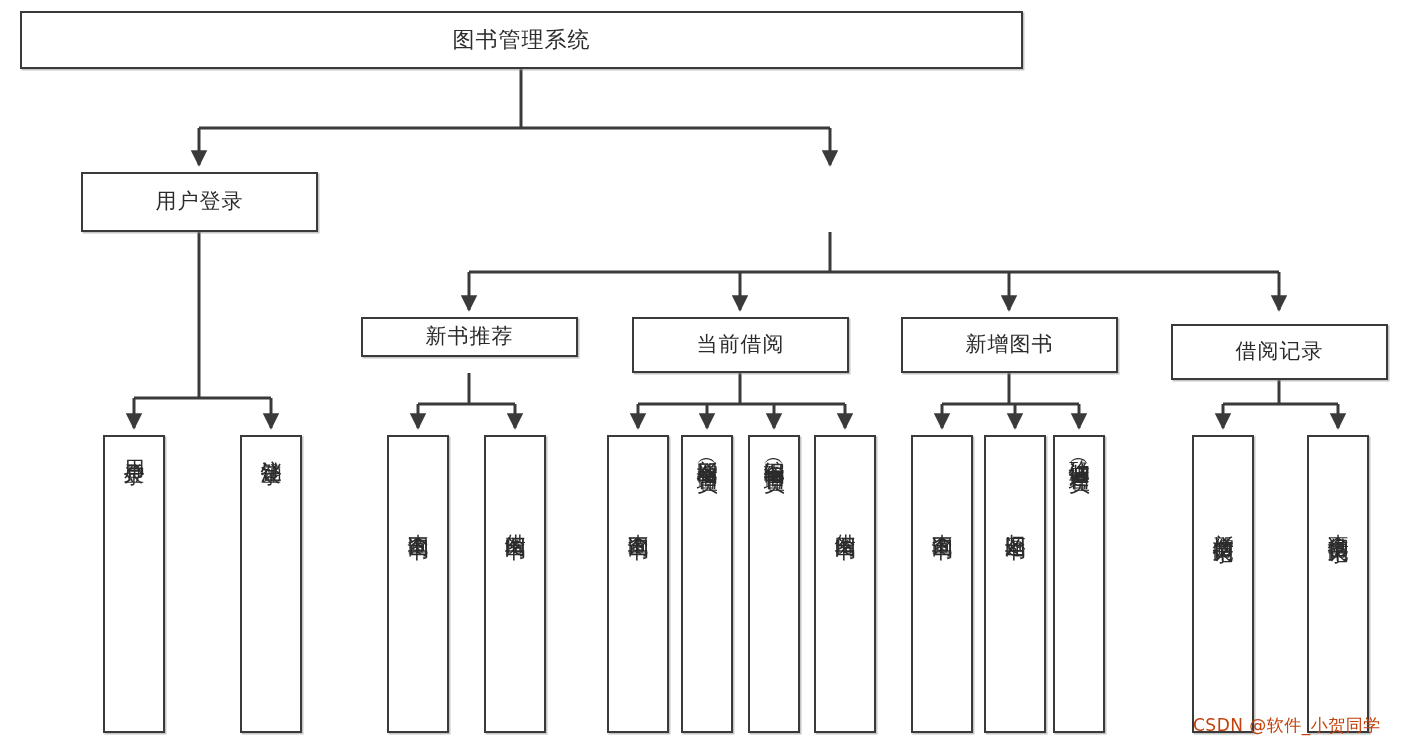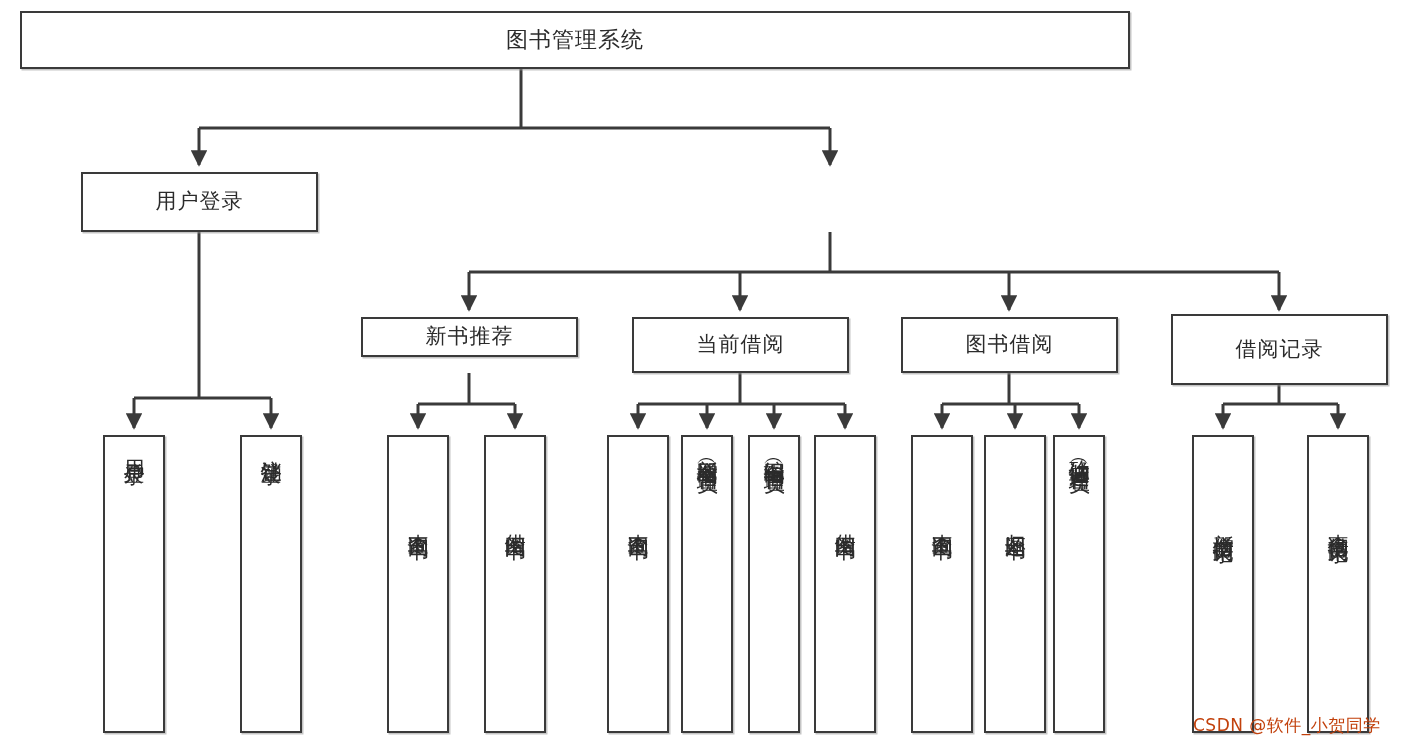--- a/index.html
+++ b/index.html
@@ -107,38 +107,38 @@
       <path d="M 1015 404 L 1015 428" marker-end="url(#arrow)"></path>
       <path d="M 1079 404 L 1079 428" marker-end="url(#arrow)"></path>
 
       <path d="M 1279 373 L 1279 404"></path>
       <path d="M 1223 404 L 1338 404"></path>
       <path d="M 1223 404 L 1223 428" marker-end="url(#arrow)"></path>
       <path d="M 1338 404 L 1338 428" marker-end="url(#arrow)"></path>
     </g>
   </svg>
 
-  <div class="node h root" style="left: 20px; top: 11px; width: 1110px; height: 58px;">
+  <div class="node h root" style="left: 20px; top: 11px; width: 1003px; height: 58px;">
     <span>图书管理系统</span>
   </div>
 
   <div class="node h" style="left: 81px; top: 172px; width: 237px; height: 60px;">
     <span>用户登录</span>
   </div>
 
   <div class="node h" style="left: 361px; top: 317px; width: 217px; height: 40px;">
     <span>新书推荐</span>
   </div>
   <div class="node h" style="left: 632px; top: 317px; width: 217px; height: 56px;">
     <span>当前借阅</span>
   </div>
   <div class="node h" style="left: 901px; top: 317px; width: 217px; height: 56px;">
-    <span>图书借阅</span>
+    <span>新增图书</span>
   </div>
-  <div class="node h" style="left: 1171px; top: 314px; width: 217px; height: 71px; text-align: right;">
+  <div class="node h" style="left: 1171px; top: 324px; width: 217px; height: 56px; text-align: right;">
     <span>借阅记录</span>
   </div>
 
   <div class="node leaf" style="left: 103px; top: 435px; width: 62px; height: 298px;">
     <span class="vtext">用户登录</span>
   </div>
   <div class="node leaf" style="left: 240px; top: 435px; width: 62px; height: 298px;">
     <span class="vtext">注销登录</span>
   </div>
   <div class="node leaf mid" style="left: 387px; top: 435px; width: 62px; height: 298px;">

